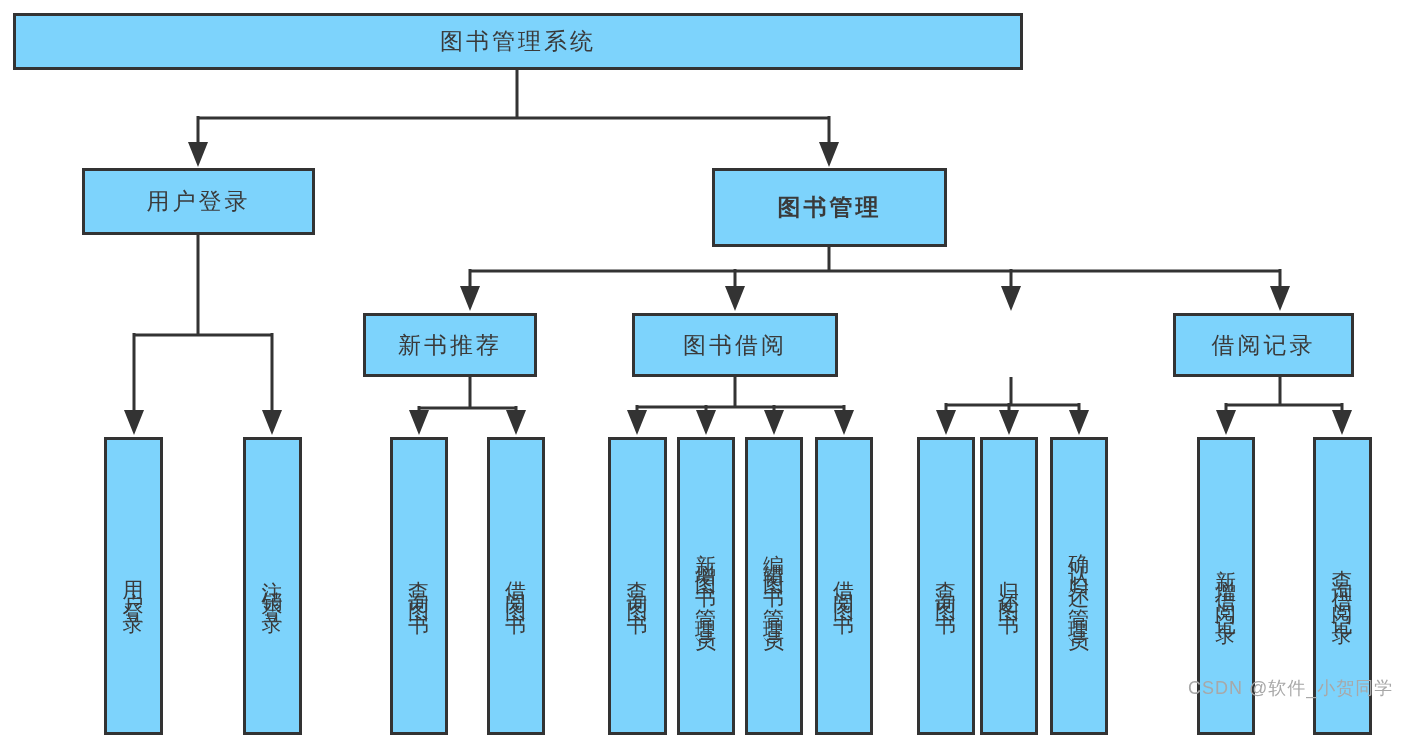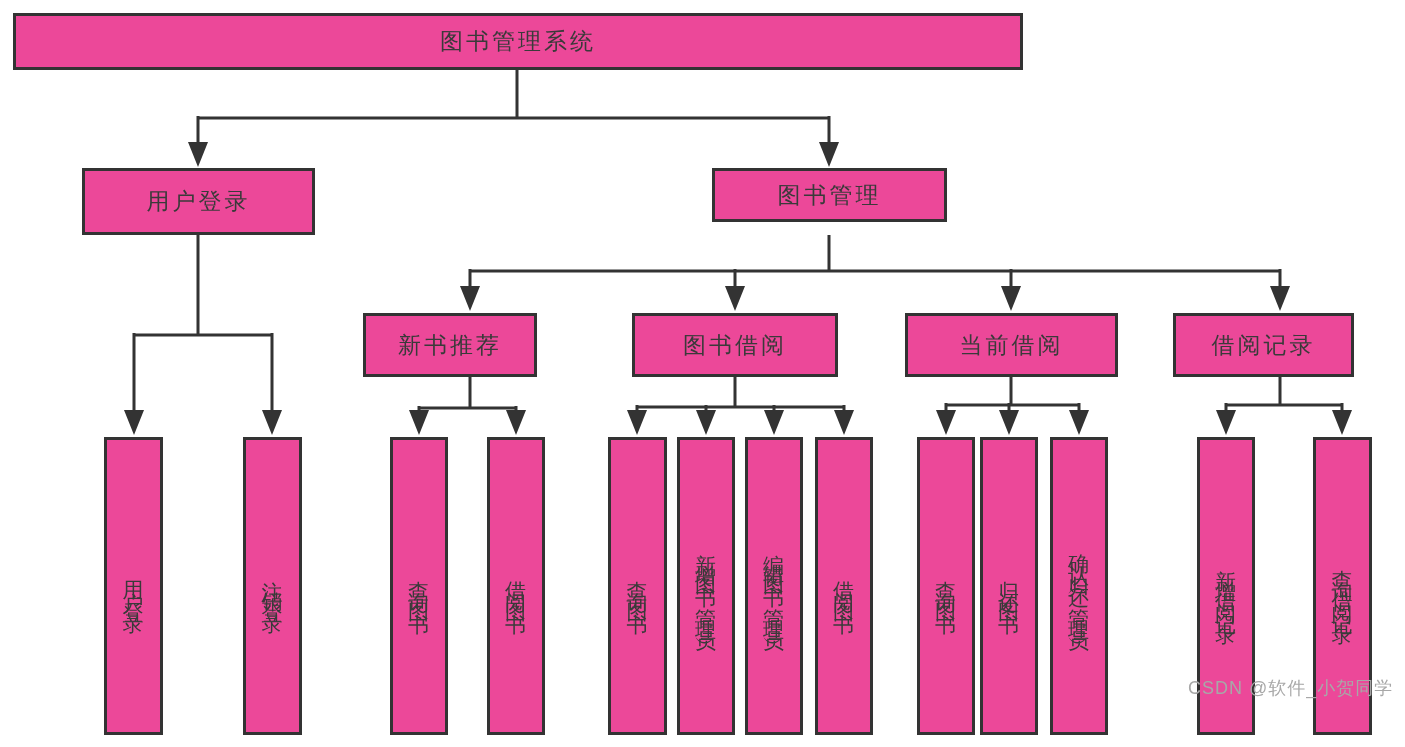--- a/index.html
+++ b/index.html
@@ -16,21 +16,21 @@
     position: absolute;
     left: 0; top: 0;
     width: 1405px; height: 747px;
     color: var(--line, #333333);
   }
   .connectors path { stroke: currentColor; stroke-width: 3; fill: none; }
   .connectors polygon { fill: currentColor; stroke: none; }
   .node {
     position: absolute;
     box-sizing: border-box;
-    background: #ec4899;
+    background: #7dd3fc;
     border: 3px solid var(--line, #333333);
     display: flex;
     align-items: center;
     justify-content: center;
   }
   .hlabel {
     font-size: 23px;
     letter-spacing: 3px;
     color: var(--text, #333333);
     white-space: nowrap;
@@ -40,21 +40,21 @@
     text-orientation: mixed;
     font-size: 21px;
     letter-spacing: 11px;
     line-height: 1.1;
     color: var(--text, #333333);
     white-space: nowrap;
   }
   
   .n-root   { left: 13px;   top: 13px;  width: 1010px; height: 57px; }
   .n-login  { left: 82px;   top: 168px; width: 233px;  height: 67px; }
-  .n-mgmt   { left: 712px;  top: 168px; width: 235px;  height: 54px; }
+  .n-mgmt   { left: 712px;  top: 168px; width: 235px;  height: 79px; font-weight: bold; }
   .n-g0     { left: 363px;  top: 313px; width: 174px;  height: 64px; }
   .n-g1     { left: 632px;  top: 313px; width: 206px;  height: 64px; justify-content: center; }
   .n-g2     { left: 905px;  top: 313px; width: 213px;  height: 64px; }
   .n-g3     { left: 1173px; top: 313px; width: 181px;  height: 64px; }
   
   .leaf { top: 437px; height: 298px; }
   .l-ul0 { left: 104px;  width: 59px; }
   .l-ul1 { left: 243px;  width: 59px; }
   .l-g00 { left: 390px;  width: 58px; }
   .l-g01 { left: 487px;  width: 58px; }
@@ -143,23 +143,20 @@
   <div class="node n-mgmt">
     <span class="hlabel">图书管理</span>
   </div>
 
   <div class="node n-g0">
     <span class="hlabel">新书推荐</span>
   </div>
   <div class="node n-g1">
     <span class="hlabel">图书借阅</span>
   </div>
-  <div class="node n-g2">
-    <span class="hlabel">当前借阅</span>
-  </div>
   <div class="node n-g3">
     <span class="hlabel">借阅记录</span>
   </div>
 
   <div class="node leaf l-ul0">
     <span class="vlabel">用户登录</span>
   </div>
   <div class="node leaf l-ul1">
     <span class="vlabel">注销登录</span>
   </div>

